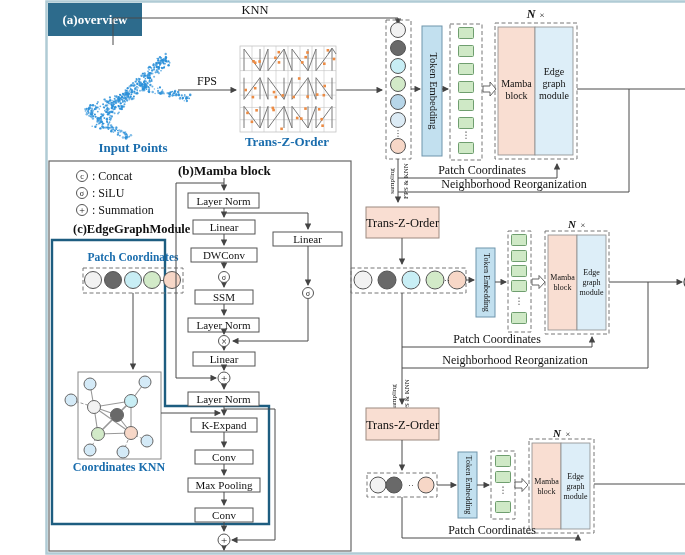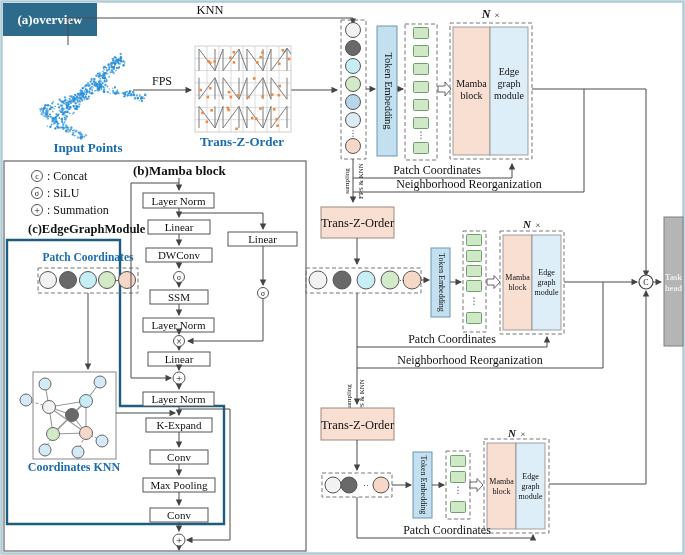--- a/index.html
+++ b/index.html
@@ -1,16 +1,16 @@
 <!DOCTYPE html>
 <html><head>
 <meta charset="utf-8">
 <style>
   html,body{margin:0;padding:0;background:#fff;}
-  .fig-wrap{position:relative;width:550px;height:555px;font-family:"Liberation Serif","DejaVu Serif",serif;}
+  .fig-wrap{position:relative;width:550px;height:555px;font-family:"Liberation Serif","DejaVu Serif",serif;padding-left:45px;}
   svg text{font-family:"Liberation Serif","DejaVu Serif",serif;fill:#111;}
   svg .bold{font-weight:bold;}
   svg .ital{font-style:italic;}
   svg .blue-label{fill:#1a6dad;font-weight:bold;}
   svg .white-t{fill:#ffffff;}
   svg .line{stroke:#4a4a4a;stroke-width:1;fill:none;}
   svg .dashed{stroke:#777;stroke-width:1;fill:none;stroke-dasharray:4 2.5;}
   svg .boxw{fill:#ffffff;stroke:#555;stroke-width:1;}
 </style>
 </head>

